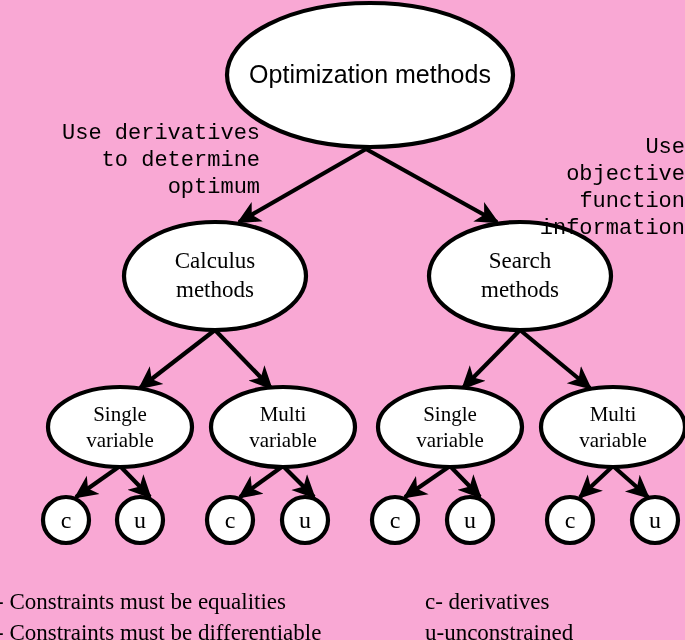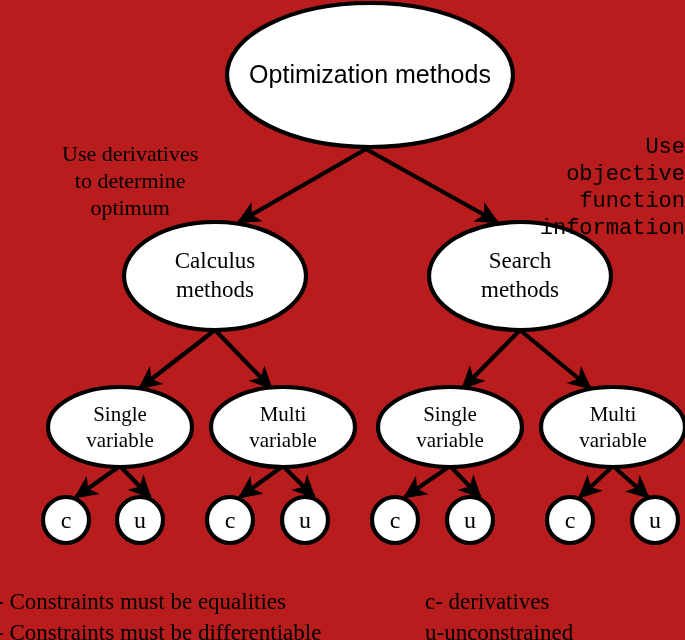--- a/index.html
+++ b/index.html
@@ -12,21 +12,21 @@
     width: 685px;
     height: 640px;
     overflow: hidden;
     font-family: "Liberation Serif", "DejaVu Serif", serif;
     color: #000000;
   }
   #diagram-root {
     position: relative;
     width: 685px;
     height: 640px;
-    background: #b91c1c;
+    background: #f9a8d4;
   }
   svg.canvas {
     position: absolute;
     left: 0;
     top: 0;
     width: 685px;
     height: 640px;
     display: block;
   }
   .node-shape {
@@ -66,22 +66,23 @@
   .annotation {
     position: absolute;
     font-family: "Liberation Serif", "DejaVu Serif", serif;
     font-size: 22px;
     line-height: 1.23;
     color: #000000;
     white-space: pre-line;
   }
   #annotation-left {
     left: 62px;
-    top: 140px;
-    text-align: center;
+    top: 120px;
+    text-align: right;
+    font-family: Liberation Mono, monospace;
   }
   #annotation-right {
     left: 530px;
     top: 134px;
     text-align: right;
     font-family: Liberation Mono, monospace;
   }
   .legend {
     position: absolute;
     font-family: "Liberation Serif", "DejaVu Serif", serif;

